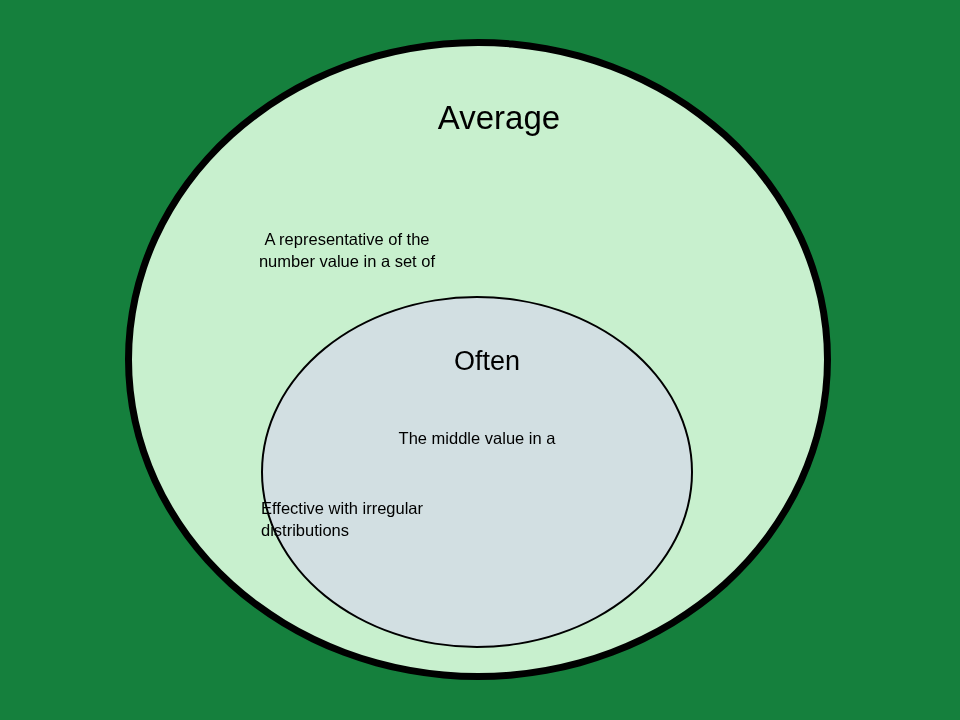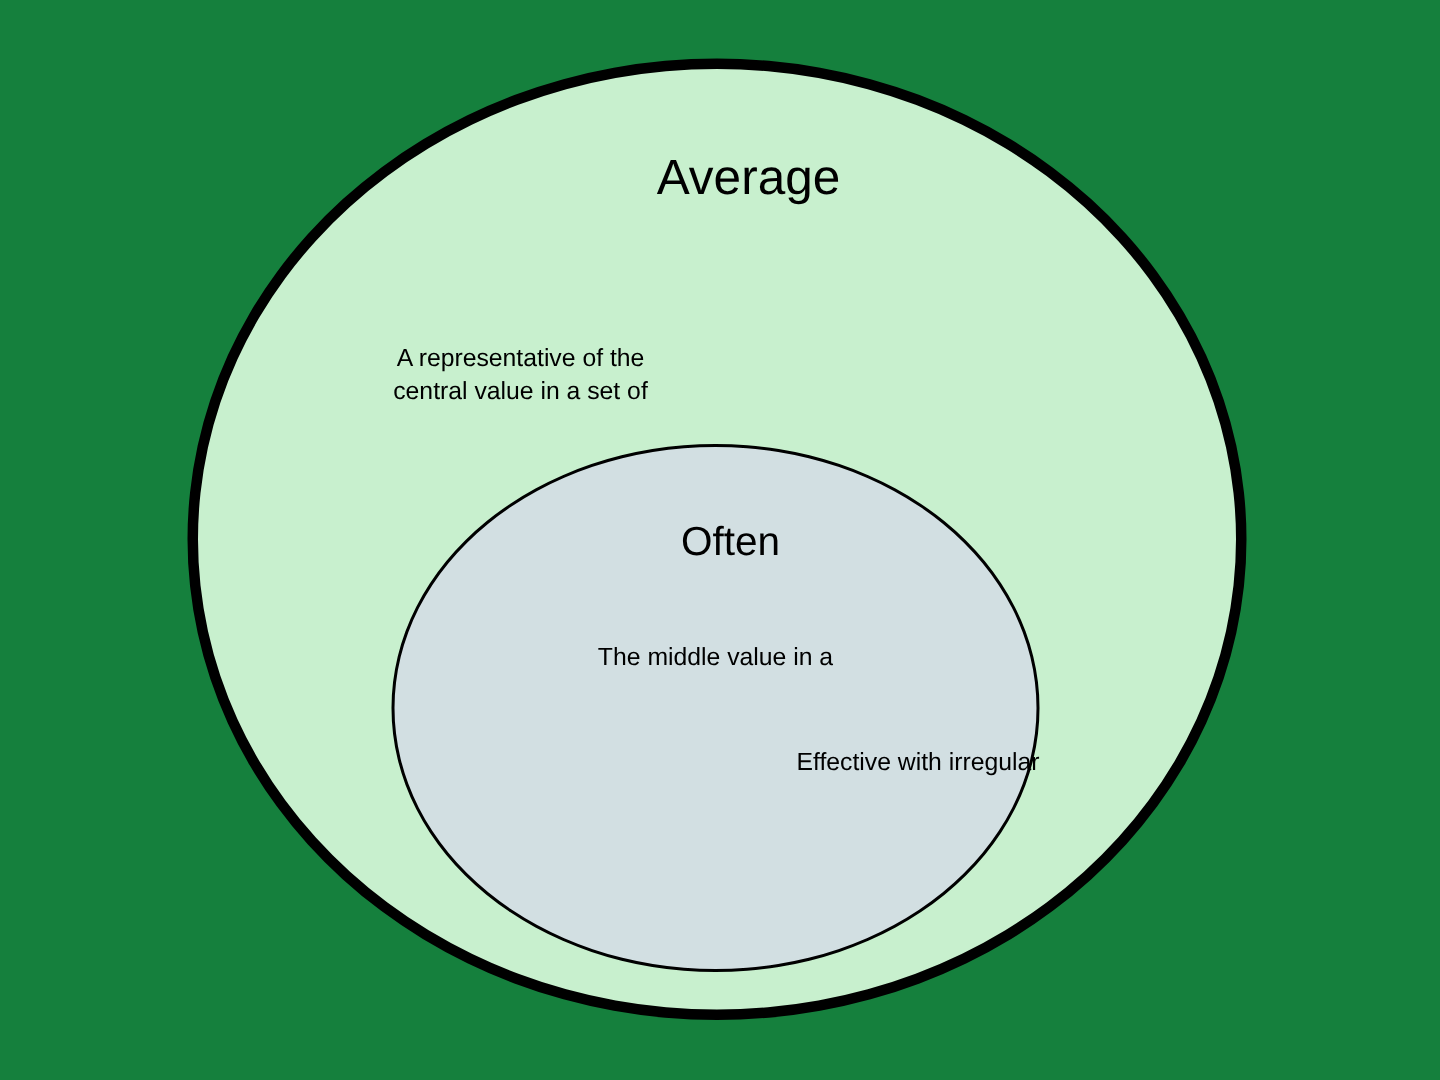--- a/index.html
+++ b/index.html
@@ -76,42 +76,43 @@
   .note-inner-1 {
     left: 261px;
     top: 427px;
     width: 432px;
     text-align: center;
   }
   .note-inner-2 {
     left: 261px;
     top: 497px;
     width: 432px;
-    text-align: right;
+    text-align: left;
   }
 </style>
 </head>
 <body>
 
 <div class="canvas">
 
   <div class="ellipse outer-ellipse" style="background: rgb(200, 240, 206); border-color: rgb(0, 0, 0);"></div>
   <div class="ellipse inner-ellipse" style="background: rgb(210, 223, 226); border-color: rgb(0, 0, 0);"></div>
 
   <div class="txt title-big">Average</div>
 
   <div class="txt note note-left">
     <div>A representative of the</div>
-    <div>central value in a set of</div>
+    <div>number value in a set of</div>
   </div>
 
 
   <div class="txt title-mid">Often</div>
 
   <div class="txt note note-inner-1">
     <div>The middle value in a</div>
   </div>
 
   <div class="txt note note-inner-2">
     <div>Effective with irregular</div>
+    <div>distributions</div>
   </div>
 
 </div>
 
 </body></html>

